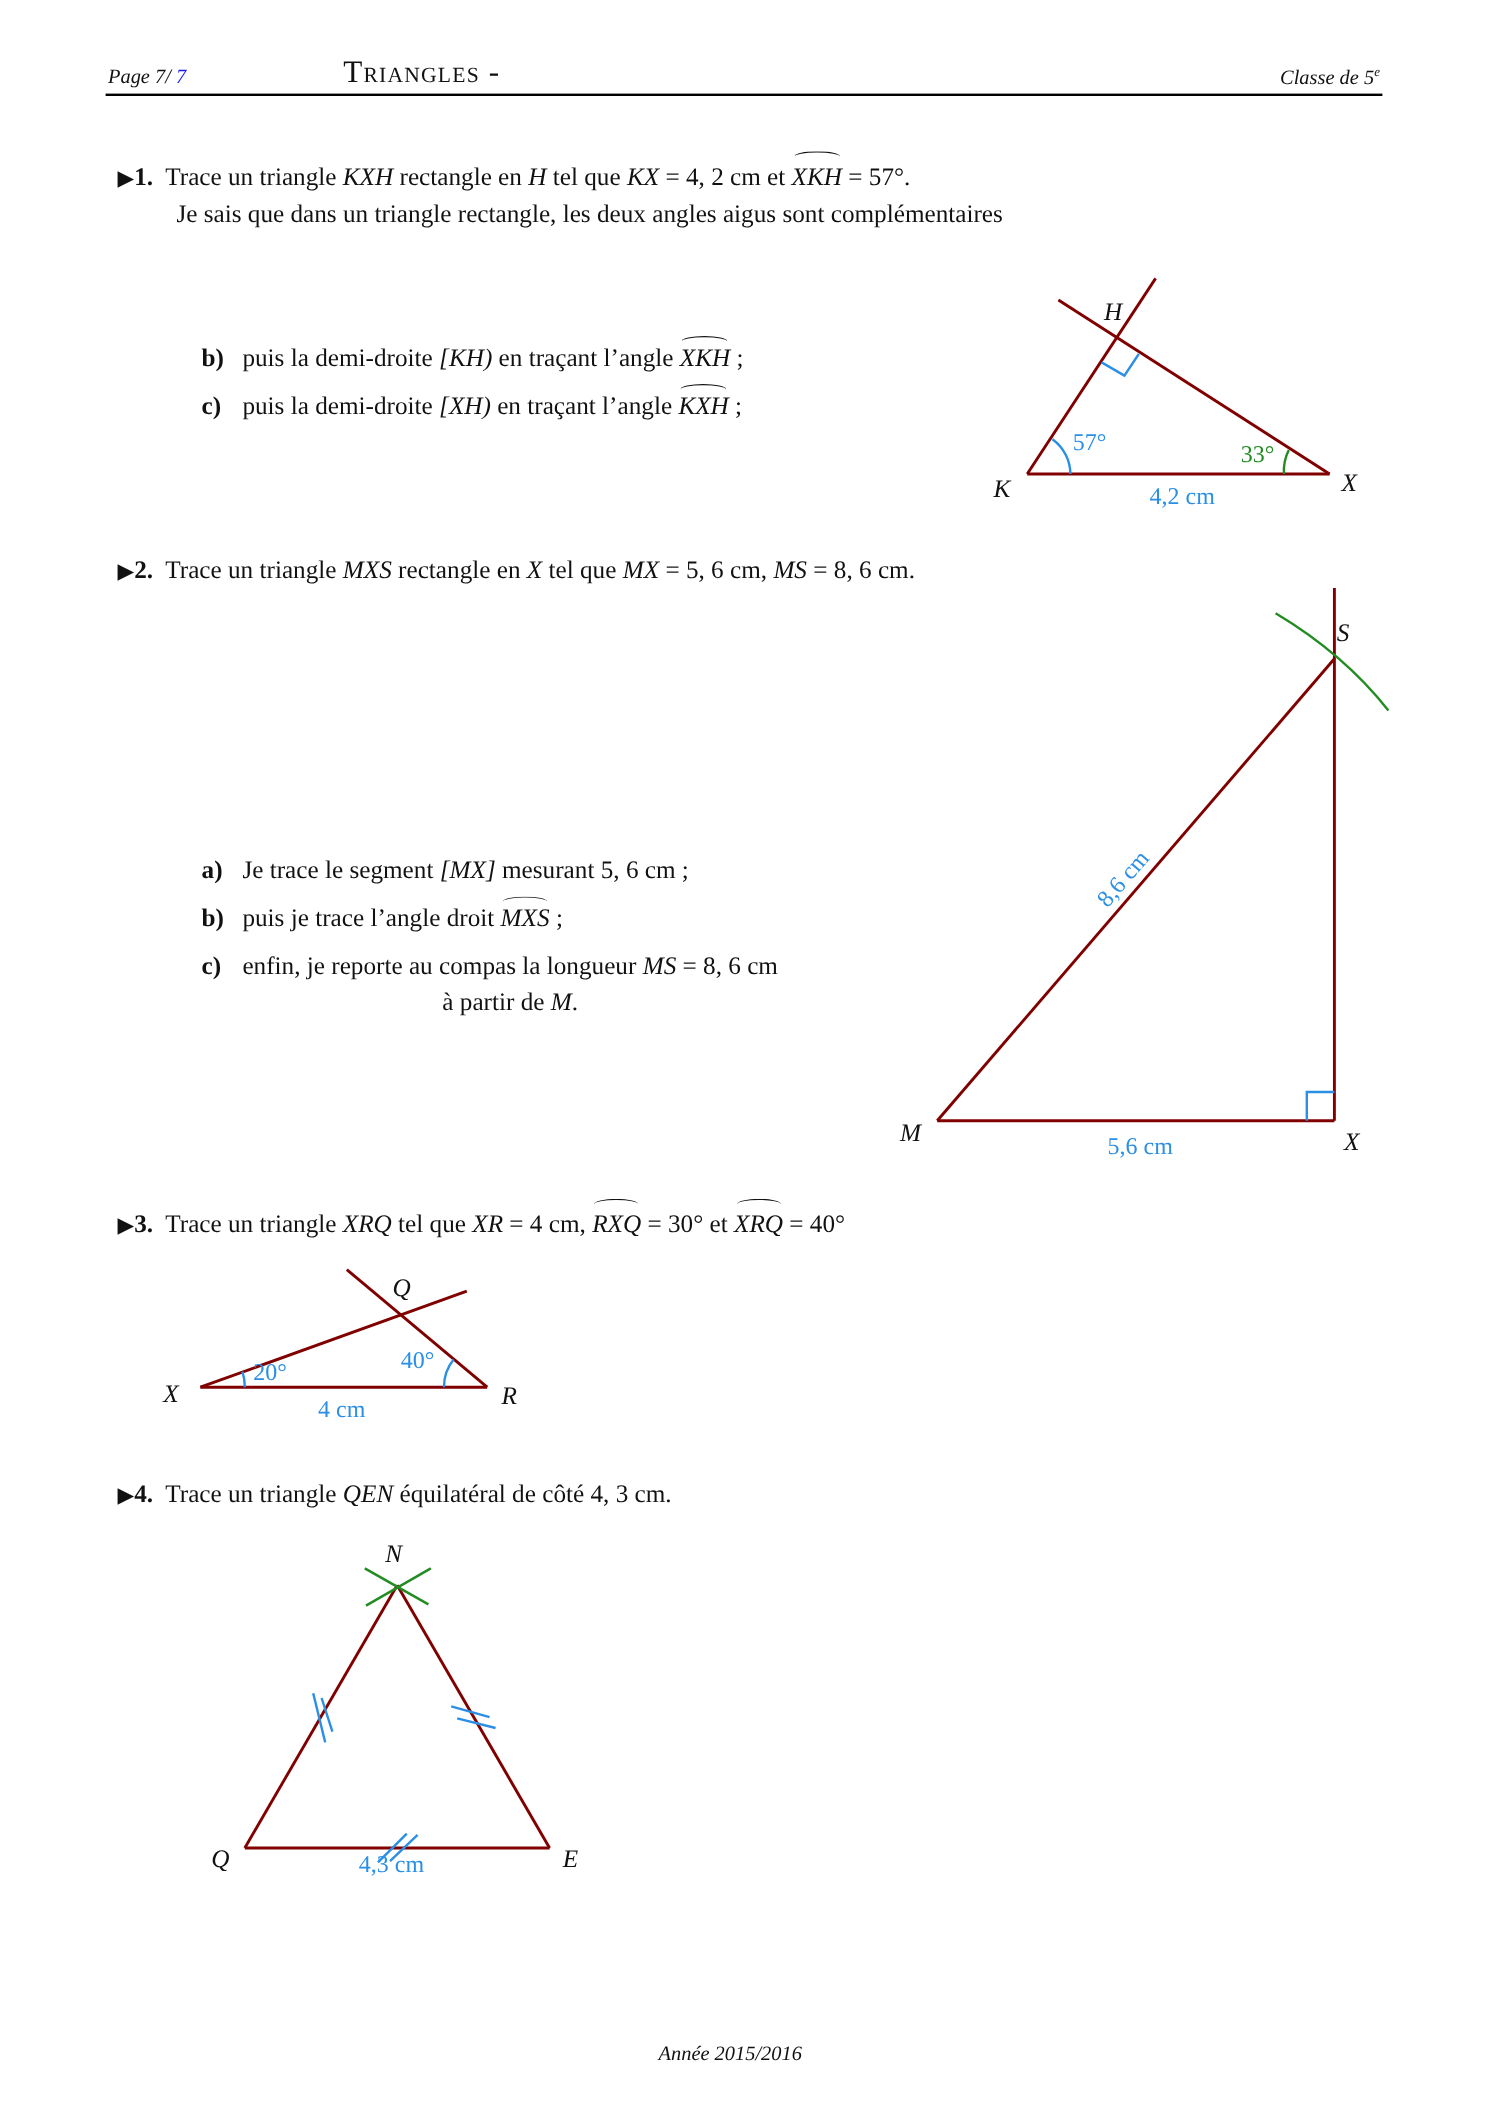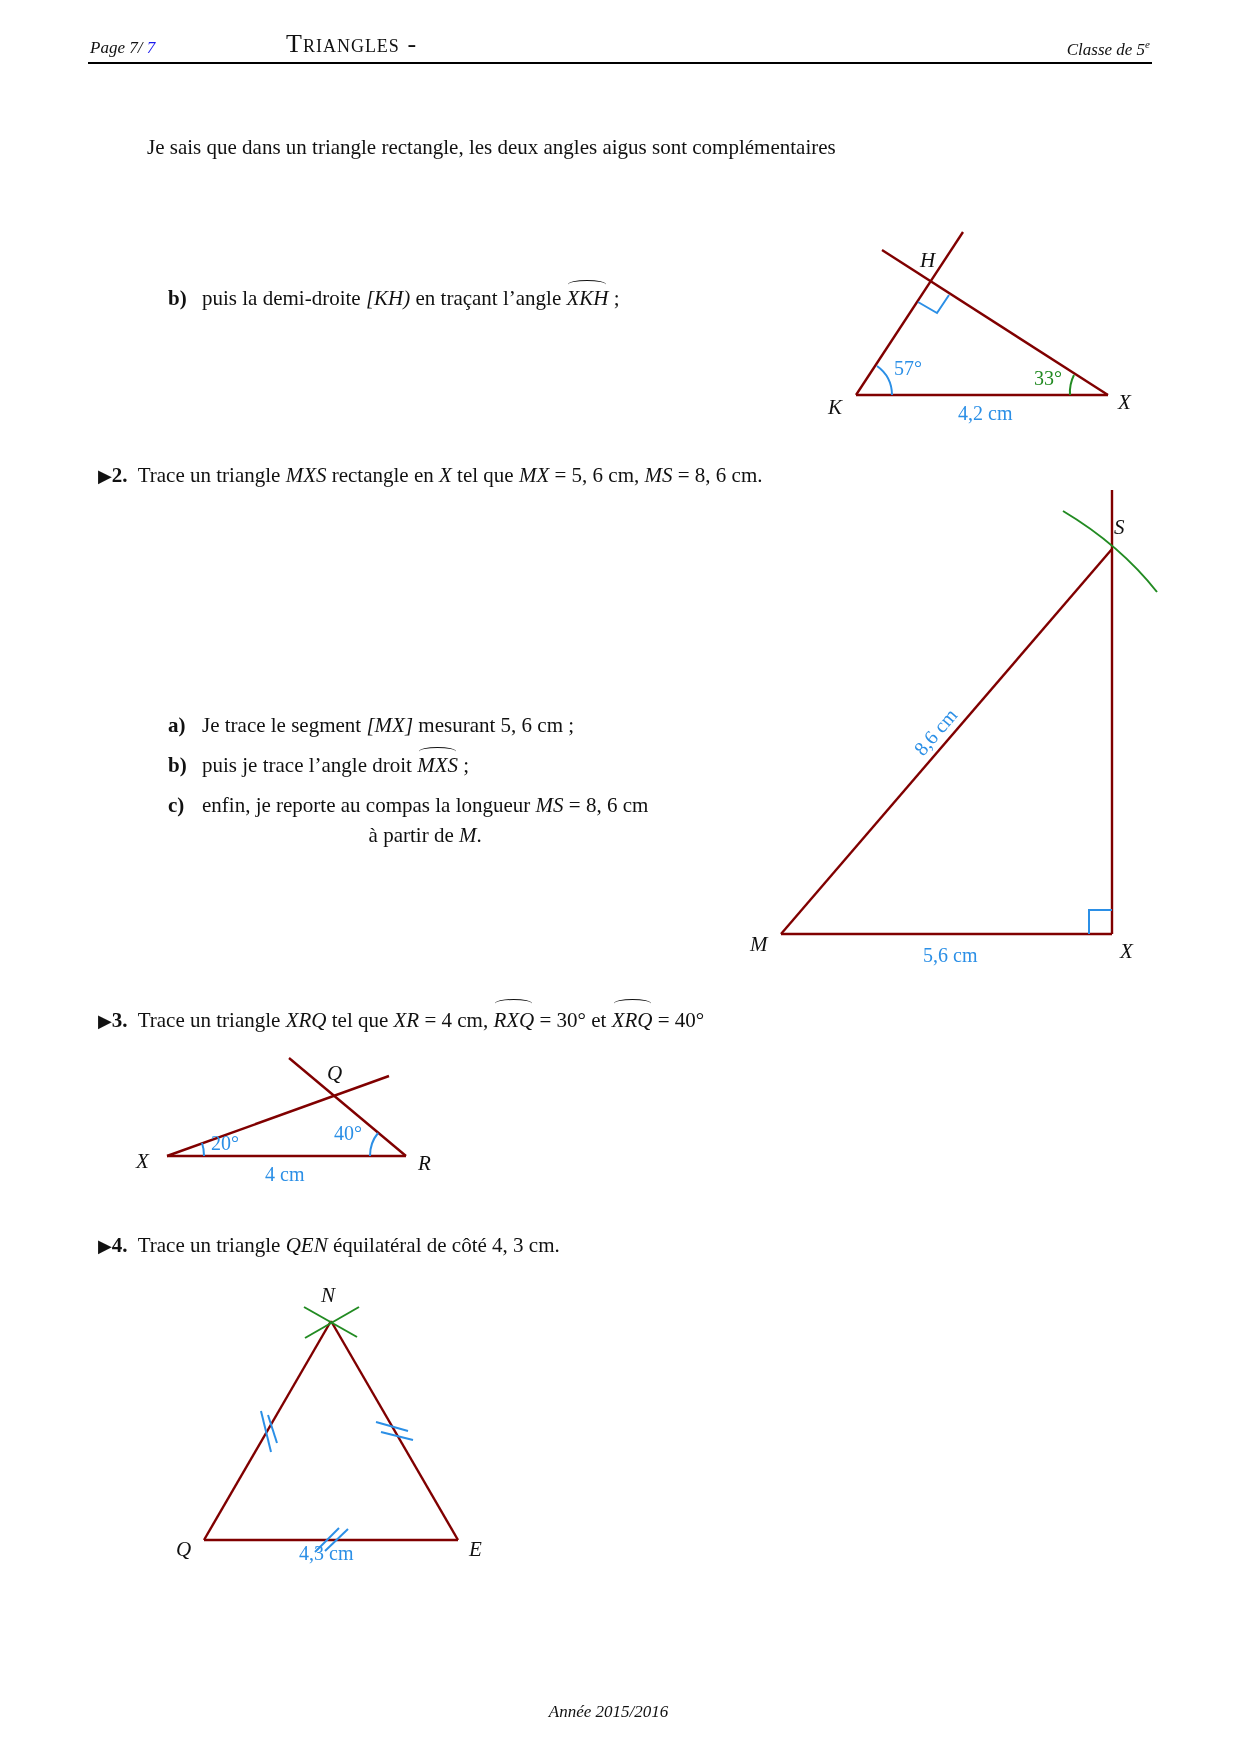--- a/index.html
+++ b/index.html
@@ -1,19 +1,19 @@
 <!DOCTYPE html>
 <html><head>
 <meta charset="utf-8">
 <style>
   html, body { margin: 0; padding: 0; background: #ffffff; }
   body { width: 1240px; height: 1754px; position: relative; overflow: hidden;
          font-family: "DejaVu Serif", "Liberation Serif", serif; color: #111; }
   .abs { position: absolute; }
-  .header { left: 88px; top: 24px; width: 1064px; height: 38px; border-bottom: 2px solid #000; }
+  .header { left: 88px; top: 40px; width: 1064px; height: 38px; border-bottom: 2px solid #000; }
   .hdr-page { position: absolute; left: 2px; top: 14px; font-style: italic; font-size: 17px; font-family: "Liberation Serif", serif; }
   .hdr-page .lnk { color: #1a1aee; }
   .hdr-title { position: absolute; left: 198px; top: 5px; font-size: 26px; font-variant: small-caps; letter-spacing: 1px; font-family: "Liberation Serif", serif; }
   .hdr-class { position: absolute; right: 2px; top: 14px; font-style: italic; font-size: 17px; font-family: "Liberation Serif", serif; }
   .hdr-class sup { font-size: 11px; }
   .ex { font-size: 21px; font-family: "Liberation Serif", serif; line-height: 30px; }
   .ex .num { font-weight: bold; }
   .ex .tri { font-size: 18px; }
   .m { font-style: italic; }
   .line { white-space: nowrap; }
@@ -29,26 +29,33 @@
 </head>
 <body>
 
 <div class="abs header">
   <span class="hdr-page"><span>Page 7/</span> <span class="lnk">7</span></span>
   <span class="hdr-title">Triangles -</span>
   <span class="hdr-class"><span>Classe de 5</span><sup>e</sup></span>
 </div>
 
 <div class="abs ex" style="left:98px; top:132px;">
+  <div class="line">
+    <span class="tri">▶</span><span class="num">1.</span>&nbsp;
+    <span>Trace un triangle </span><span class="m">KXH</span><span> rectangle en </span><span class="m">H</span><span> tel que </span><span class="m">KX</span><span> = 4, 2 cm et </span><span class="hat">XKH</span><span> = 57°.</span>
+  </div>
   <div class="line" style="padding-left:49px;">Je sais que dans un triangle rectangle, les deux angles aigus sont complémentaires</div>
 </div>
 
 <div class="abs" style="left:168px; top:286px;">
   <div class="step" style="height:40px;">
     <span class="lbl">b)</span><span>puis la demi-droite </span><span class="m">[KH)</span><span> en traçant l’angle </span><span class="hat">XKH</span><span> ;</span>
+  </div>
+  <div class="step" style="height:40px;">
+    <span class="lbl">c)</span><span>puis la demi-droite </span><span class="m">[XH)</span><span> en traçant l’angle </span><span class="hat">KXH</span><span> ;</span>
   </div>
 </div>
 
 <svg class="fig" style="left:820px; top:220px;" width="330" height="210" viewBox="820 220 330 210">
   <line x1="856" y1="395" x2="963" y2="232" stroke="#800000" stroke-width="2.4"></line>
   <line x1="882" y1="250" x2="1108" y2="395" stroke="#800000" stroke-width="2.4"></line>
   <line x1="856" y1="395" x2="1108" y2="395" stroke="#800000" stroke-width="2.4"></line>
   <polyline points="918,302 937,313 949,295" fill="none" stroke="#2b8fe6" stroke-width="2"></polyline>
   <path d="M 877 366 A 36 36 0 0 1 892 395" fill="none" stroke="#2b8fe6" stroke-width="2"></path>
   <path d="M 1070 395 A 38 38 0 0 1 1074 375" fill="none" stroke="#228b22" stroke-width="2"></path>

